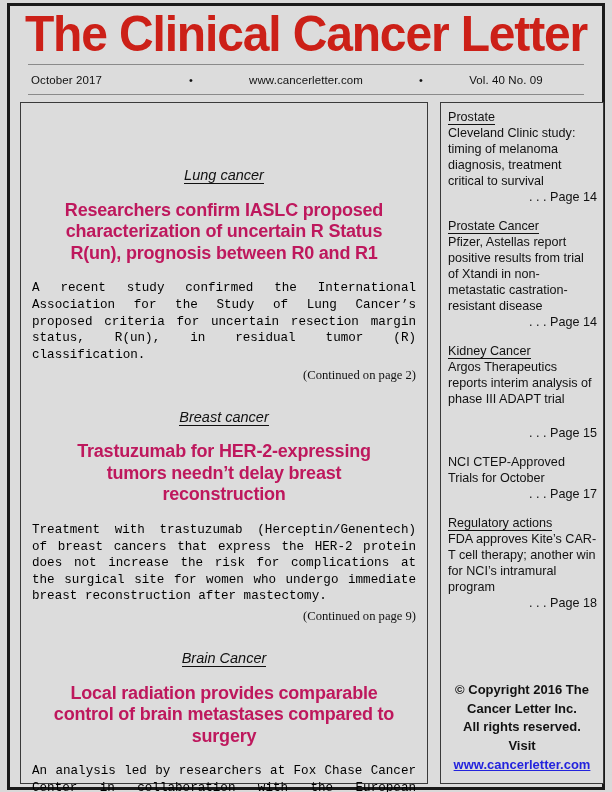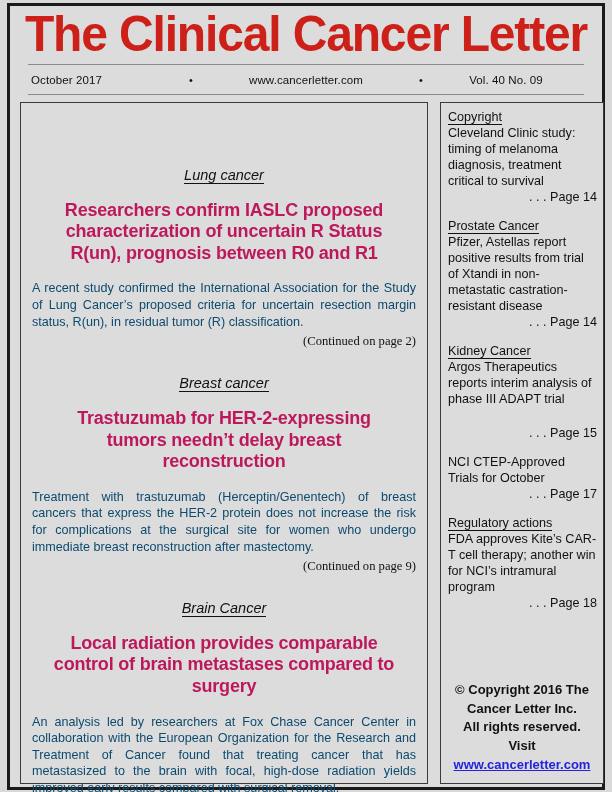--- a/index.html
+++ b/index.html
@@ -124,24 +124,24 @@
   .headline {
     text-align: center;
     font-size: 18px;
     font-weight: bold;
     color: #be185d;
     line-height: 1.2;
     margin: 16px;
     letter-spacing: -0.2px;
   }
   .body-text {
-    font-family: Liberation Sans, sans-serif;
+    font-family: Liberation Mono, monospace;
     font-size: 12.6px;
     line-height: 1.32;
-    color: #0c4a6e;
+    color: #000000;
     text-align: justify;
     margin: 12px 0 0 0;
   }
   .continued {
     font-family: "Liberation Serif", serif;
     font-size: 12.6px;
     color: #111;
     text-align: right;
     margin: 4px 0 0 0;
   }
@@ -251,21 +251,21 @@
         <p class="body-text">An analysis led by researchers at Fox Chase Cancer Center in collaboration with the European Organization for the Research and Treatment of Cancer found that treating cancer that has metastasized to the brain with focal, high-dose radiation yields improved early results compared with surgical removal.</p>
         <p class="continued">(Continued on page 5)</p>
       </div>
 
     </div>
 
     <div class="side-col">
 
       <div class="toc-item">
         <div class="toc-cat">
-          <span>Copyright</span>
+          <span>Prostate</span>
         </div>
         <div class="toc-desc">Cleveland Clinic study: timing of melanoma diagnosis, treatment critical to survival</div>
         <div class="toc-page">. . . Page 14</div>
       </div>
 
       <div class="toc-item">
         <div class="toc-cat">
           <span>Prostate Cancer</span>
         </div>
         <div class="toc-desc">Pfizer, Astellas report positive results from trial of Xtandi in non-metastatic castration-resistant disease</div>

